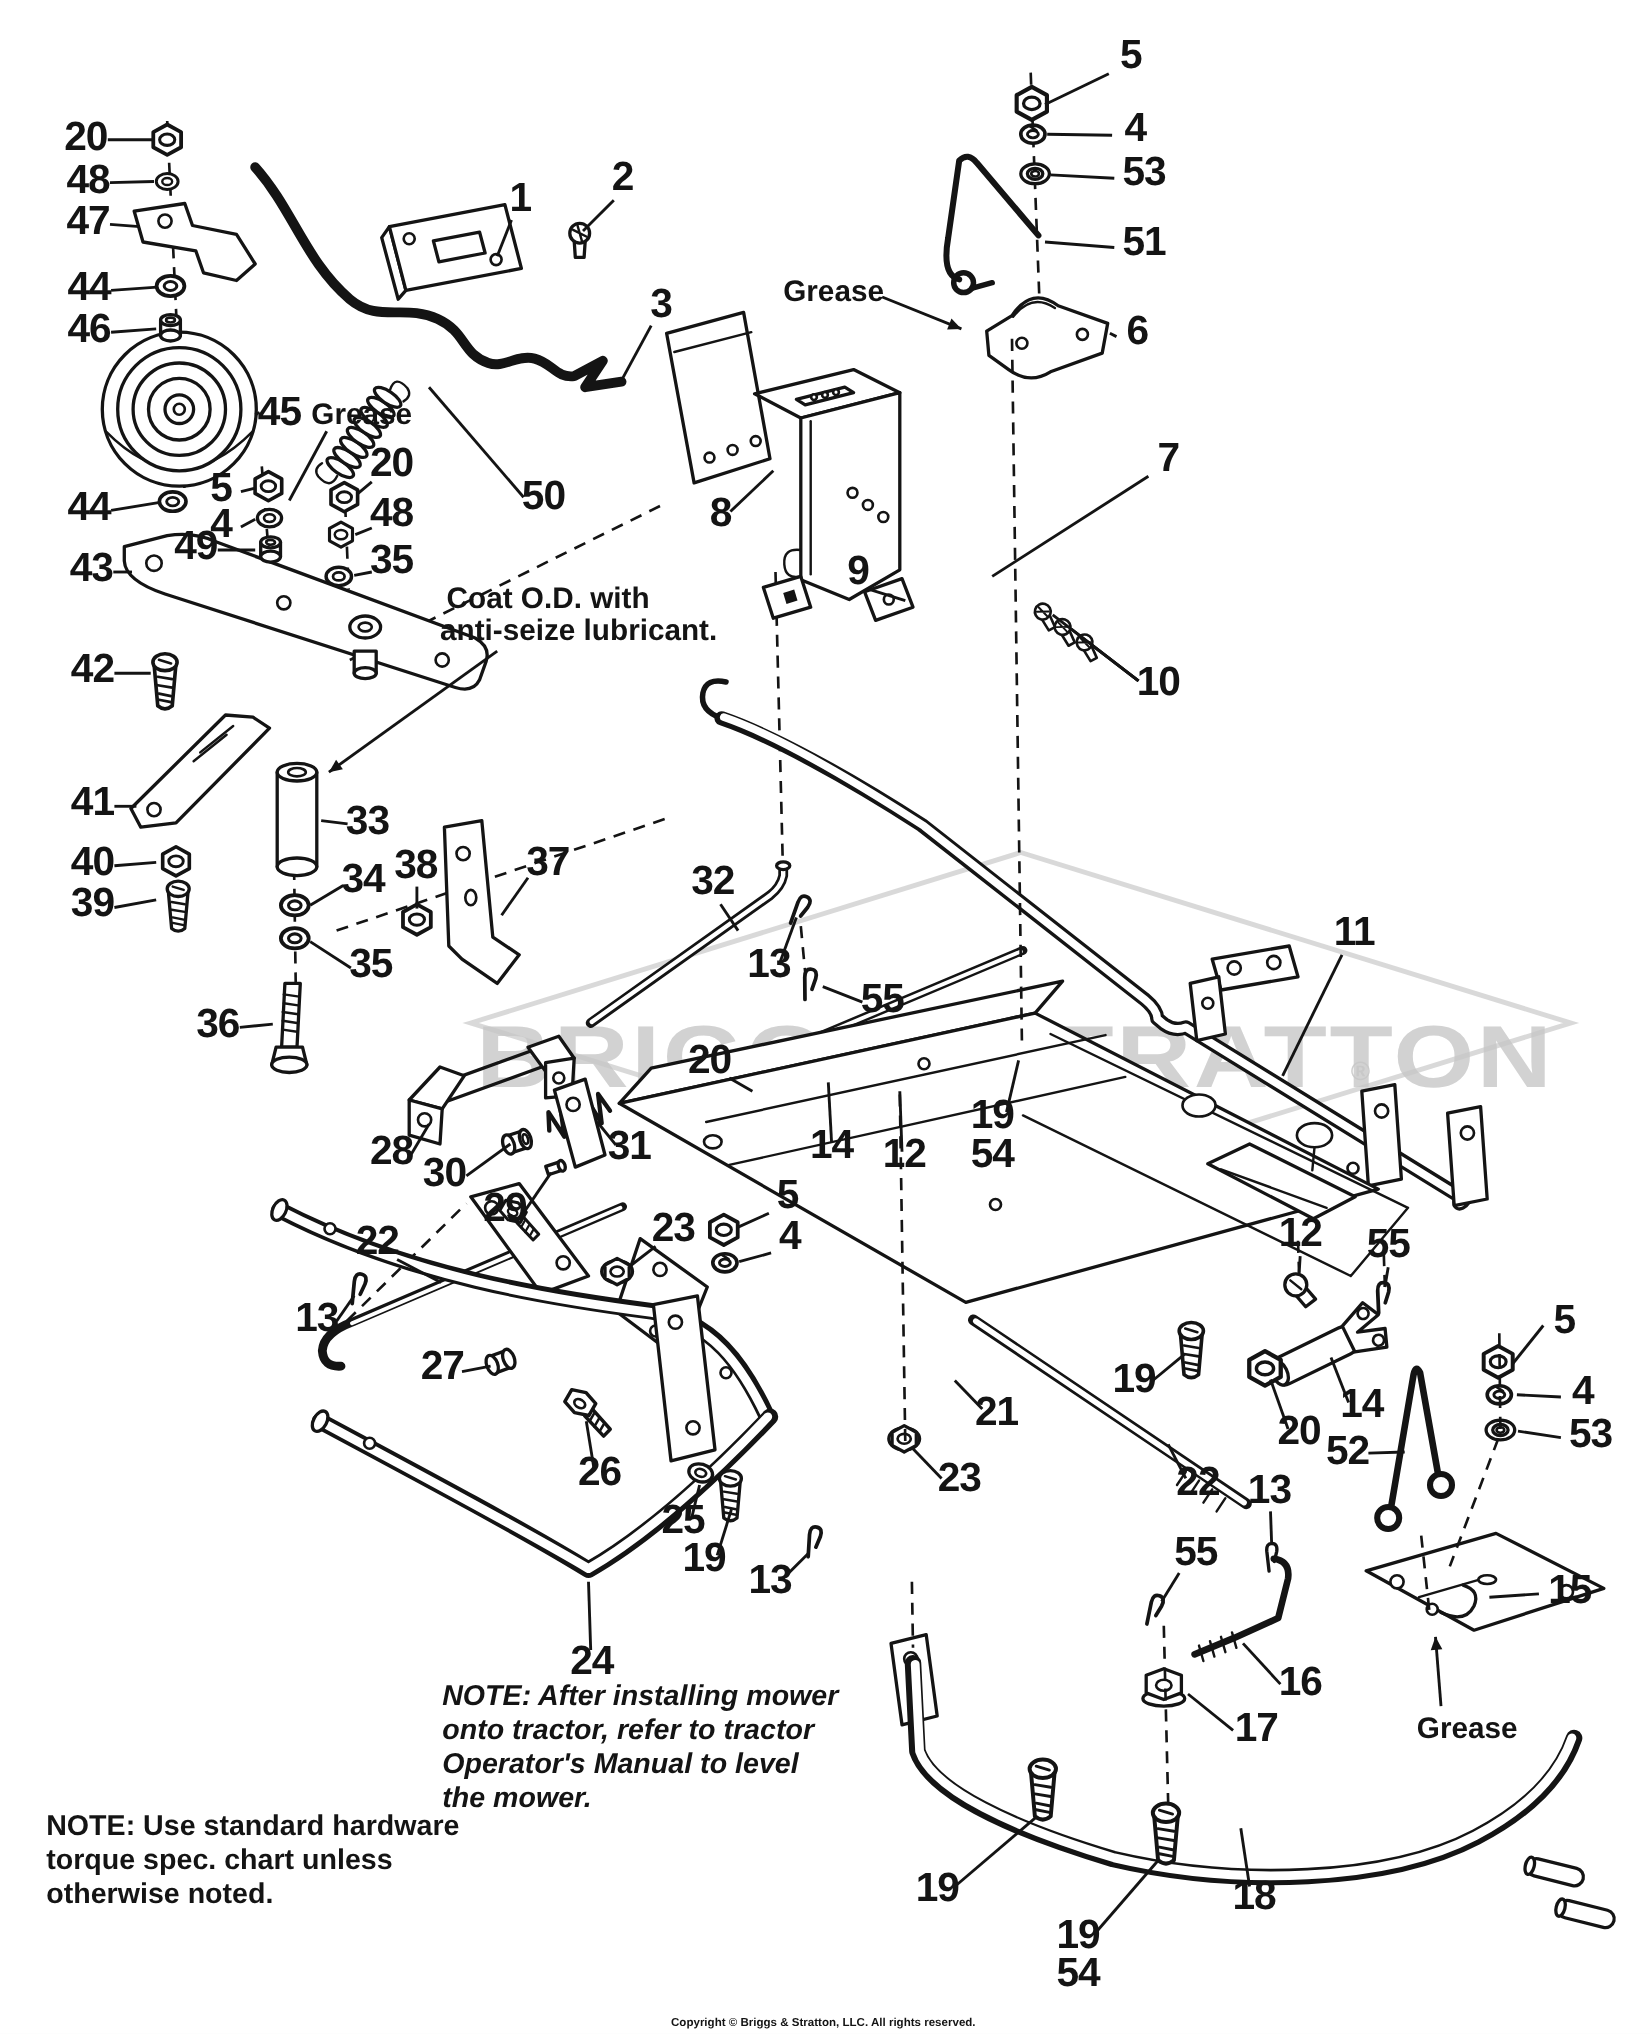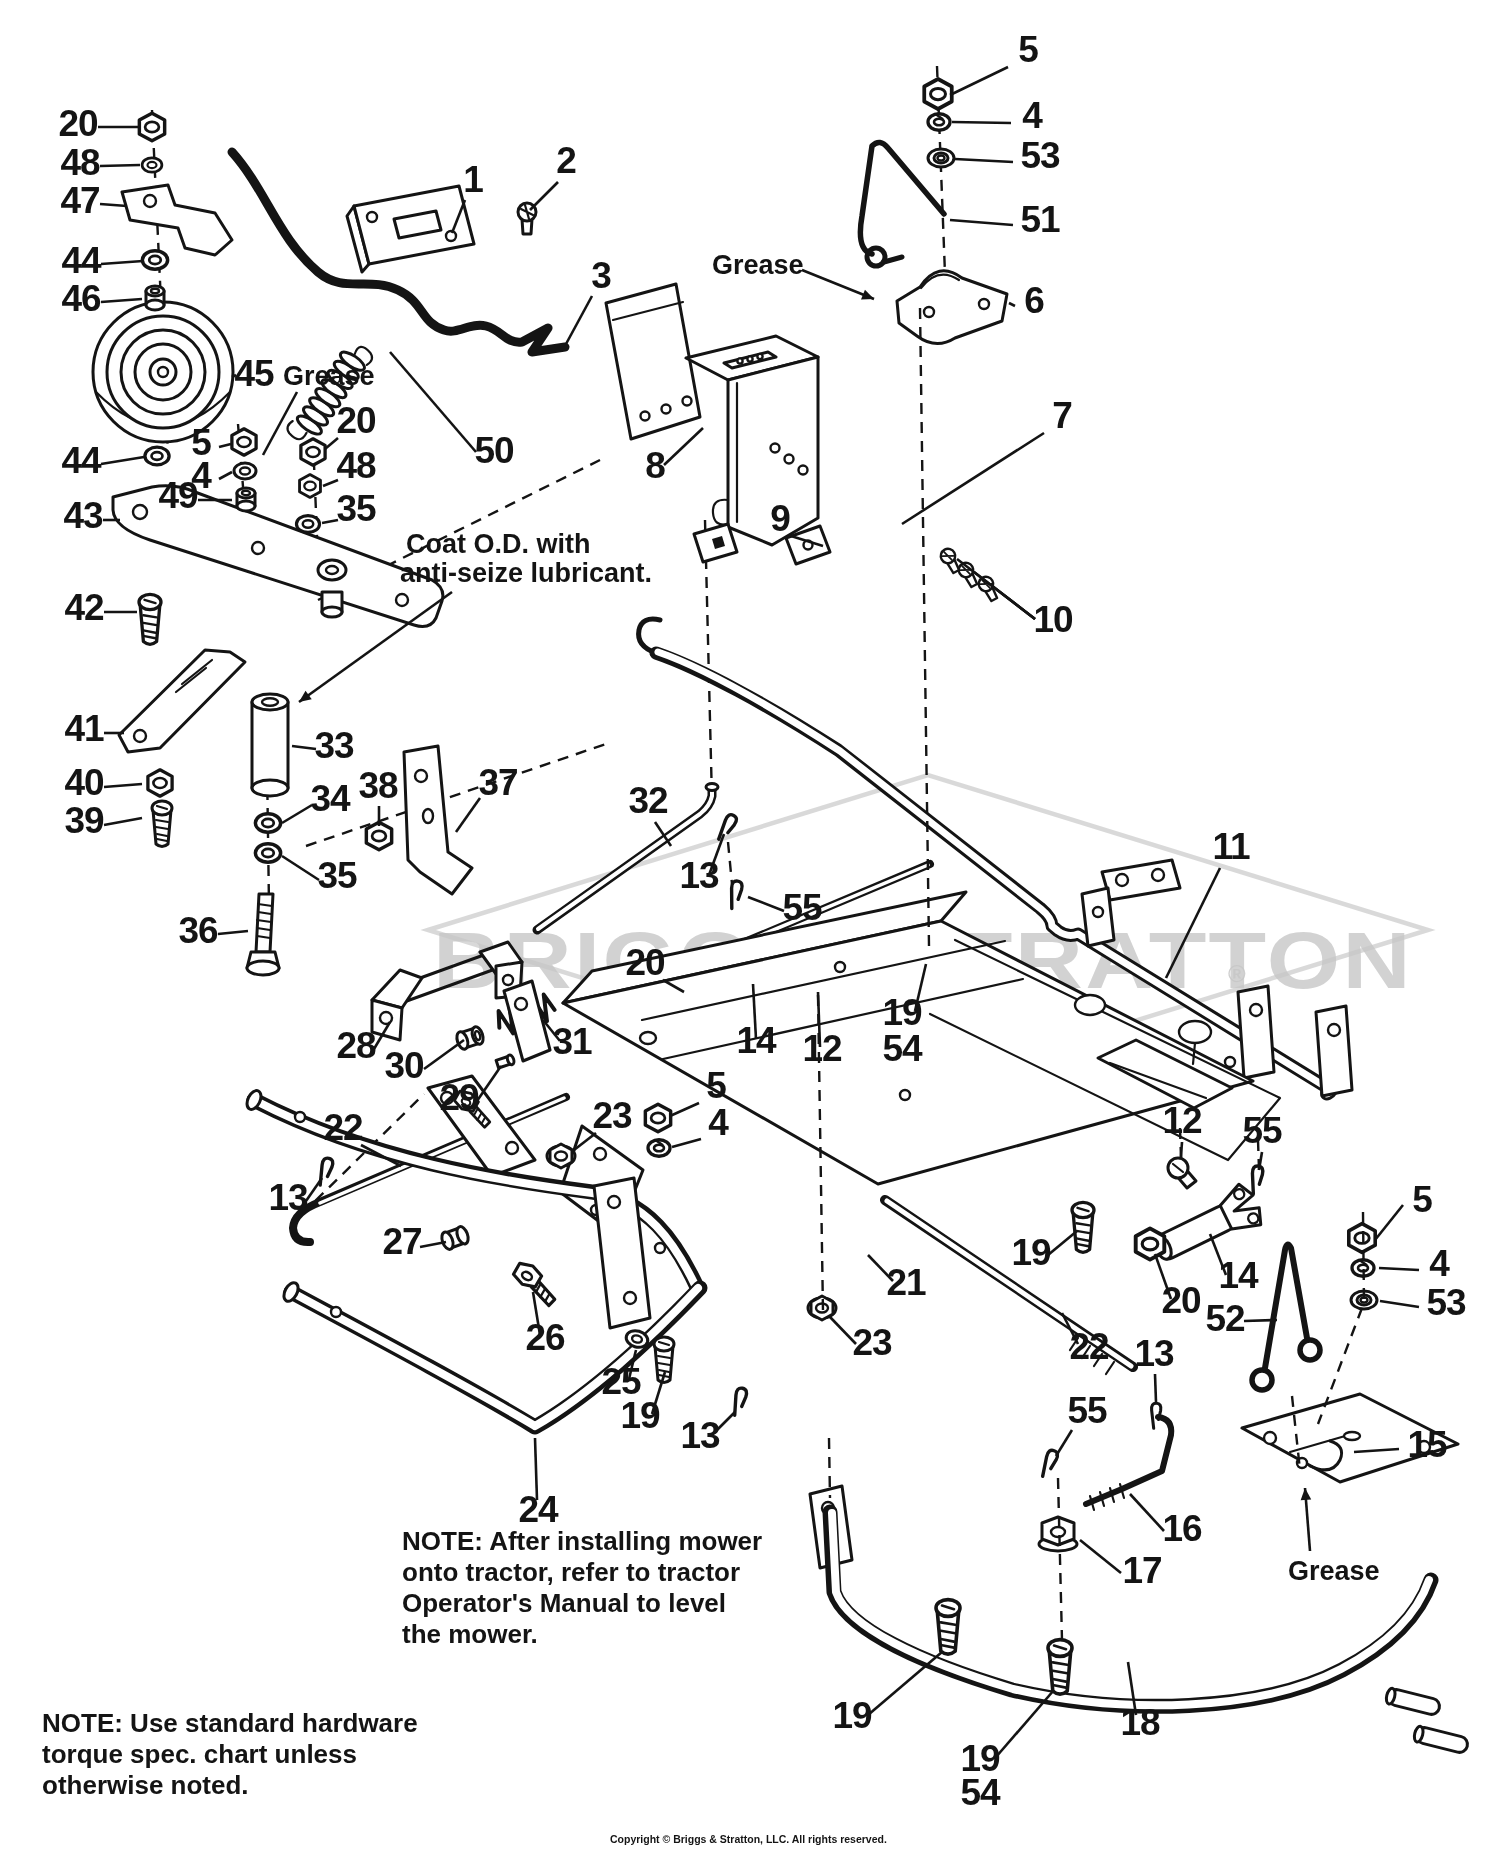--- a/index.html
+++ b/index.html
@@ -660,22 +660,22 @@
         <polygon points="1305,1488 1311.22339254623,1499.413561460628 1300.6548531592052,1500.252334427852" fill="#141414"></polygon>
         <text x="1288" y="1580" class="ann" text-anchor="start">Grease</text>
         <text x="406" y="553" class="ann" text-anchor="start">Coat O.D. with</text>
         <line x1="452" y1="592" x2="299" y2="702" class="leader"></line>
         <polygon points="299,702 305.54344860494507,690.7668668504979 311.7321840120973,699.374835189537" fill="#141414"></polygon>
         <text x="400" y="582" class="ann" text-anchor="start">anti-seize lubricant.</text>
       </g>
 </svg>
 
 <div id="notes-layer">
-      <div class="note" style="left: 402px; top: 1526px;">NOTE: After installing mower
+      <div class="note" style="left: 402px; top: 1526px; font-style: italic;">NOTE: After installing mower
 onto tractor, refer to tractor
 Operator's Manual to level
 the mower.</div>
-      <div class="note" style="left: 42px; top: 1708px;">NOTE: Use standard hardware
+      <div class="note" style="left: 42px; top: 1644px;">NOTE: Use standard hardware
 torque spec. chart unless
 otherwise noted.</div>
     </div>
 <div class="copyright" style="left:610px;top:1833px;">Copyright © Briggs &amp; Stratton, LLC. All rights reserved.</div>
 </div>
 
 </body></html>

